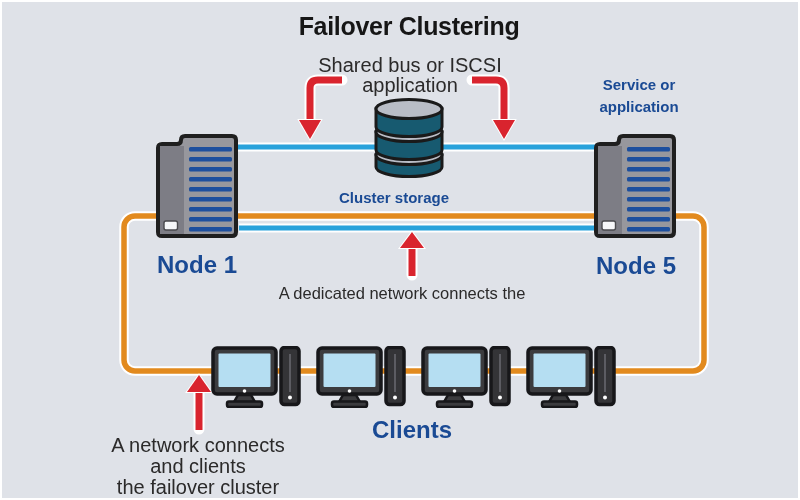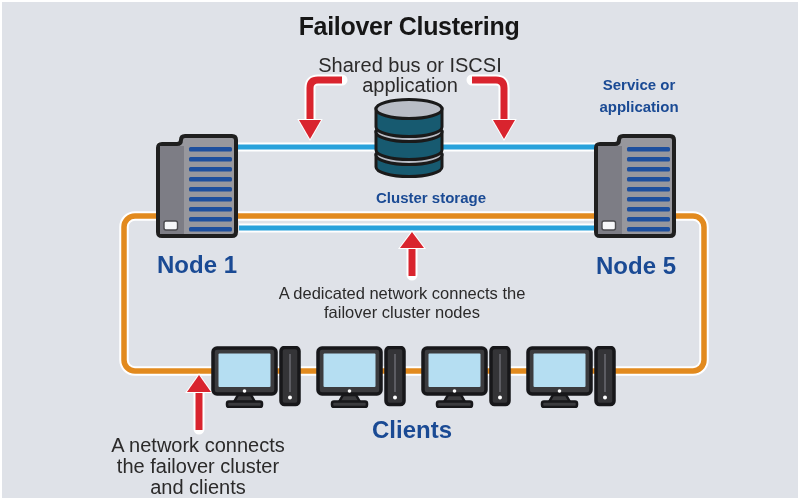--- a/index.html
+++ b/index.html
@@ -160,32 +160,31 @@
   <div class="lbl ann dark" style="left:410px;top:49px;z-index:4">
     <div>Shared bus or ISCSI</div>
     <div>application</div>
   </div>
 
   <div class="lbl navy medlbl" style="left:639px;top:68px;line-height:22px;z-index:4">
     <div>Service or</div>
     <div>application</div>
   </div>
 
-  <div class="lbl navy medlbl" style="left:431px;top:183px;z-index:4">Cluster storage</div>
+  <div class="lbl navy medlbl" style="left:394px;top:183px;z-index:4">Cluster storage</div>
 
   <div class="lbl navy biglbl" style="left:197px;top:245px;z-index:4">Node 1</div>
 
   <div class="lbl navy biglbl" style="left:636px;top:246px;z-index:4">Node 5</div>
 
   <div class="lbl ann2 dark" style="left:402px;top:278px;z-index:4">
     <div>A dedicated network connects the</div>
-    <div>failover cluster nodes</div>
   </div>
 
   <div class="lbl navy biglbl" style="left:412px;top:410px;z-index:4">Clients</div>
 
   <div class="lbl ann dark" style="left:198px;top:429px;line-height:21px;z-index:4">
     <div>A network connects</div>
+    <div>and clients</div>
     <div>the failover cluster</div>
-    <div>and clients</div>
   </div>
 
 </div>
 
 </body></html>

